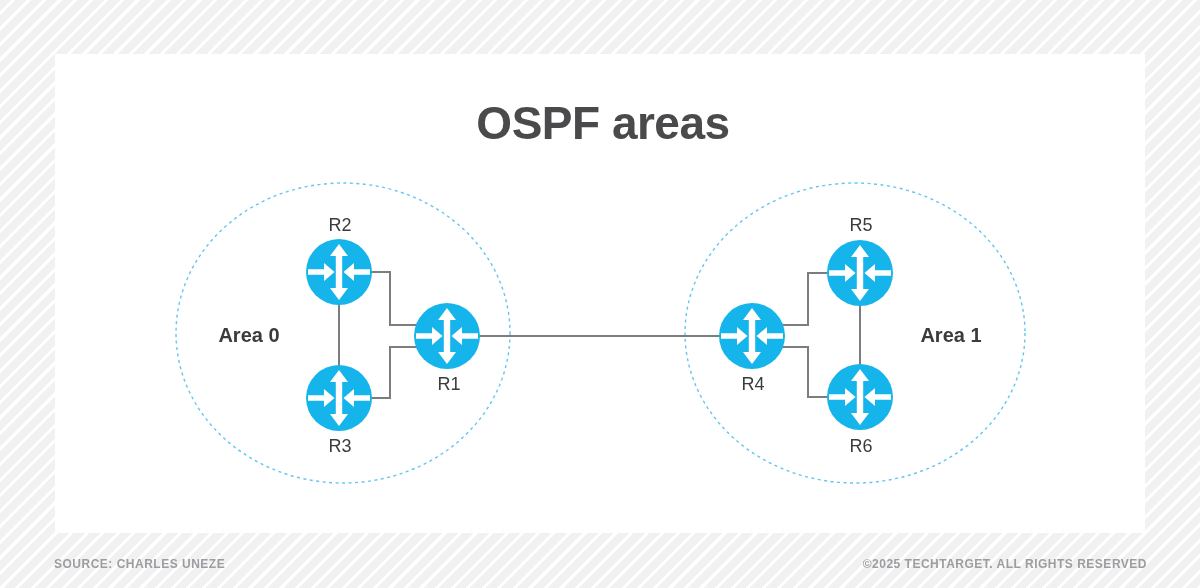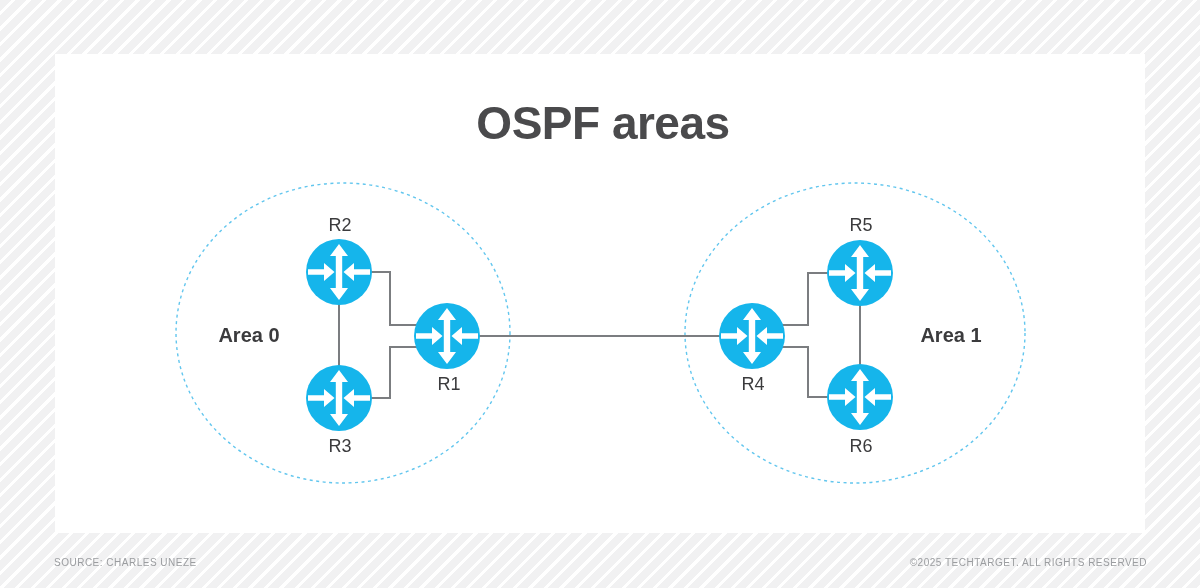--- a/index.html
+++ b/index.html
@@ -26,21 +26,21 @@
   .rlabel {
     font-family: "Liberation Sans", sans-serif;
     font-size: 18px; fill: #3b3b3d; text-anchor: middle;
   }
   .alabel {
     font-family: "Liberation Sans", sans-serif;
     font-size: 20px; font-weight: 700; fill: #3b3b3d; text-anchor: middle;
   }
   .footer-text {
     position: absolute; top: 557px;
-    font-size: 10px; font-weight: 400; letter-spacing: 0.5px;
+    font-size: 12px; font-weight: 700; letter-spacing: 0.5px;
     color: #9b9da0; white-space: nowrap;
   }
   .footer-source { left: 54px; }
   .footer-copy { right: 53px; text-align: left; }
 </style>
 </head>
 <body>
 
 <div class="card"></div>
 

